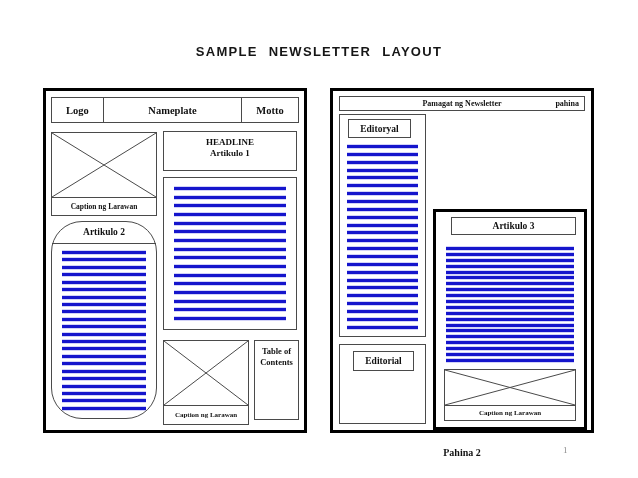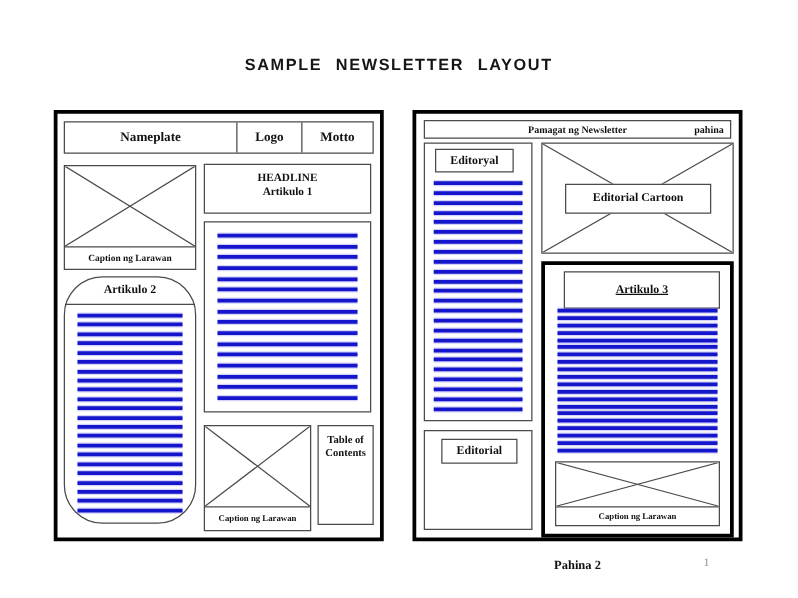--- a/index.html
+++ b/index.html
@@ -55,44 +55,44 @@
   .mastbox{left:6px;top:253px;width:87px;height:80px;}
   .mastlabel{position:absolute;left:13px;top:6px;width:61px;height:20px;border:1px solid var(--thin);
              display:flex;align-items:center;justify-content:center;font-weight:bold;font-size:9.5px;
              box-sizing:border-box;}
   .cartoonbox{left:100px;top:23px;width:154px;height:89px;overflow:hidden;}
   .cartoonbox svg{position:absolute;left:0;top:0;width:100%;height:100%;}
   .cartoonlabel{position:absolute;left:18px;top:32px;width:117px;height:24px;border:1px solid var(--thin);
                 background:#fff;display:flex;align-items:center;justify-content:center;
                 font-weight:bold;font-size:9.5px;box-sizing:border-box;}
   .a3box{left:100px;top:118px;width:154px;height:221px;border:3px solid var(--thick);}
-  .a3head{position:absolute;left:15px;right:8px;top:5px;height:30px;border:1px solid var(--thin);
+  .a3head{position:absolute;left:15px;right:8px;top:5px;height:18px;border:1px solid var(--thin);
           display:flex;align-items:center;justify-content:center;font-weight:bold;font-size:9.5px;
-          box-sizing:border-box;text-decoration:underline;}
+          box-sizing:border-box;}
   .a3lines{position:absolute;left:10px;right:10px;top:35px;height:115px;}
   .a3img{position:absolute;left:8px;right:8px;top:157px;bottom:6px;border:1px solid var(--thin);
          display:flex;flex-direction:column;box-sizing:border-box;}
   .a3img .capstrip{height:14px;font-size:7px;}
   .footer{position:absolute;top:447px;width:264px;text-align:center;
           font-weight:bold;font-size:10px;}
   .f1{left:43px;} .f2{left:330px;}
   .sidemark{position:absolute;left:563px;top:445px;font-size:9px;color:#8a8a8a;
             font-family:"Liberation Serif",serif;}
 </style>
 </head>
 <body>
 
 <div class="canvas">
 
   <div class="title">SAMPLE NEWSLETTER LAYOUT</div>
 
   <div class="page page1">
     <div class="abs thin hdr-row">
+      <div class="hdr-cell cell-logo">Logo</div>
       <div class="hdr-cell cell-nameplate">Nameplate</div>
-      <div class="hdr-cell cell-logo">Logo</div>
       <div class="hdr-cell cell-motto">Motto</div>
     </div>
 
     <div class="abs thin imgbox img1">
       <div class="xarea">
         <svg viewBox="0 0 100 100" preserveAspectRatio="none">
           <line x1="0" y1="0" x2="100" y2="100" stroke="#4a4a4a" stroke-width="1" vector-effect="non-scaling-stroke"></line>
           <line x1="100" y1="0" x2="0" y2="100" stroke="#4a4a4a" stroke-width="1" vector-effect="non-scaling-stroke"></line>
         </svg>
       </div>
@@ -198,27 +198,20 @@
           <div class="bline"></div>
           <div class="bline"></div>
           <div class="bline"></div>
           <div class="bline"></div>
           <div class="bline"></div>
           <div class="bline"></div>
           <div class="bline"></div>
         </div>
     </div>
 
-    <div class="abs thin cartoonbox">
-      <svg viewBox="0 0 100 100" preserveAspectRatio="none">
-        <line x1="0" y1="0" x2="100" y2="100" stroke="#4a4a4a" stroke-width="1" vector-effect="non-scaling-stroke"></line>
-        <line x1="100" y1="0" x2="0" y2="100" stroke="#4a4a4a" stroke-width="1" vector-effect="non-scaling-stroke"></line>
-      </svg>
-      <div class="cartoonlabel">Editorial Cartoon</div>
-    </div>
 
     <div class="abs a3box">
       <div class="a3head">Artikulo 3</div>
       <div class="lines a3lines">
           <div class="bline"></div>
           <div class="bline"></div>
           <div class="bline"></div>
           <div class="bline"></div>
           <div class="bline"></div>
           <div class="bline"></div>

